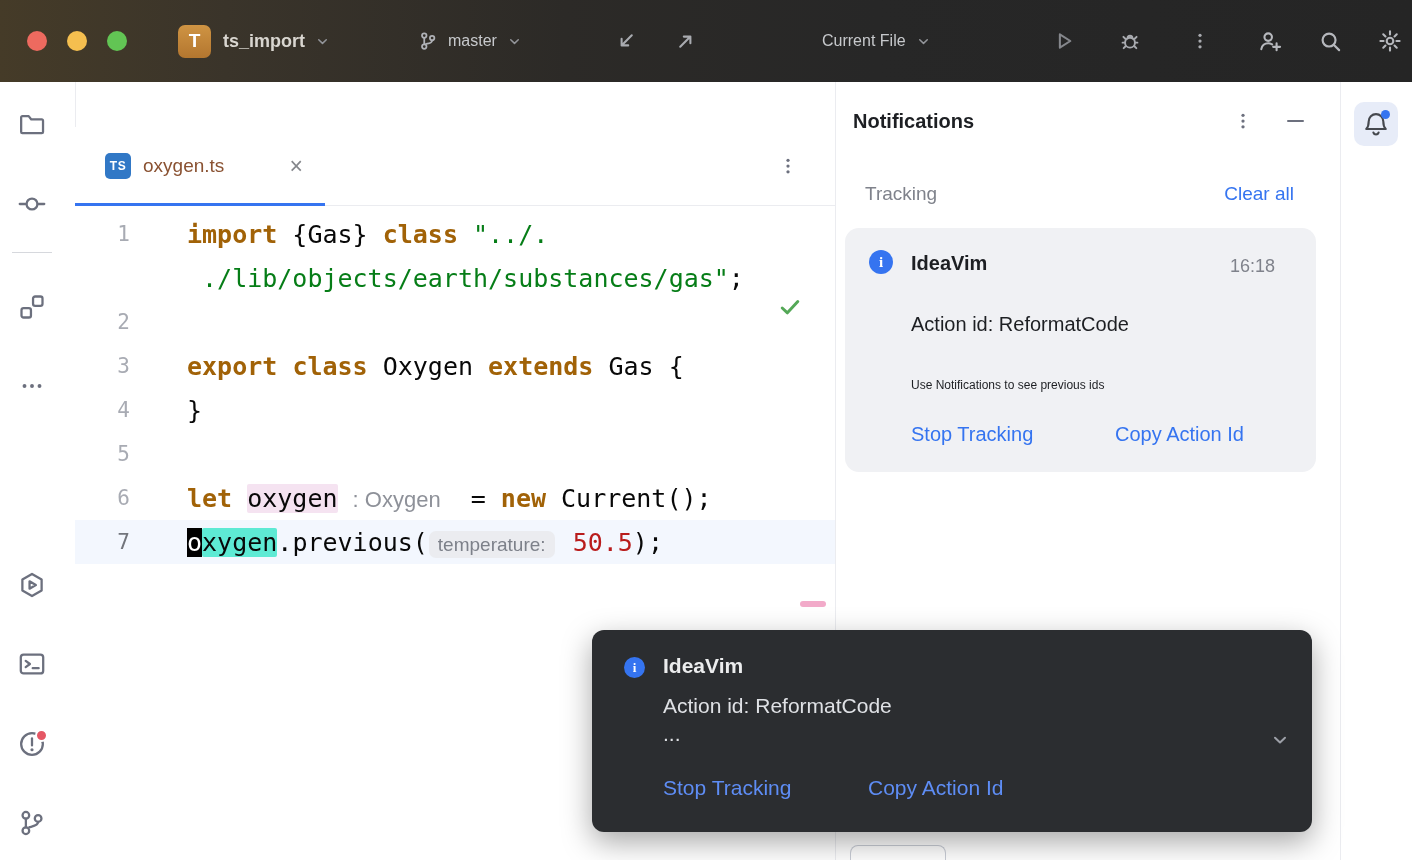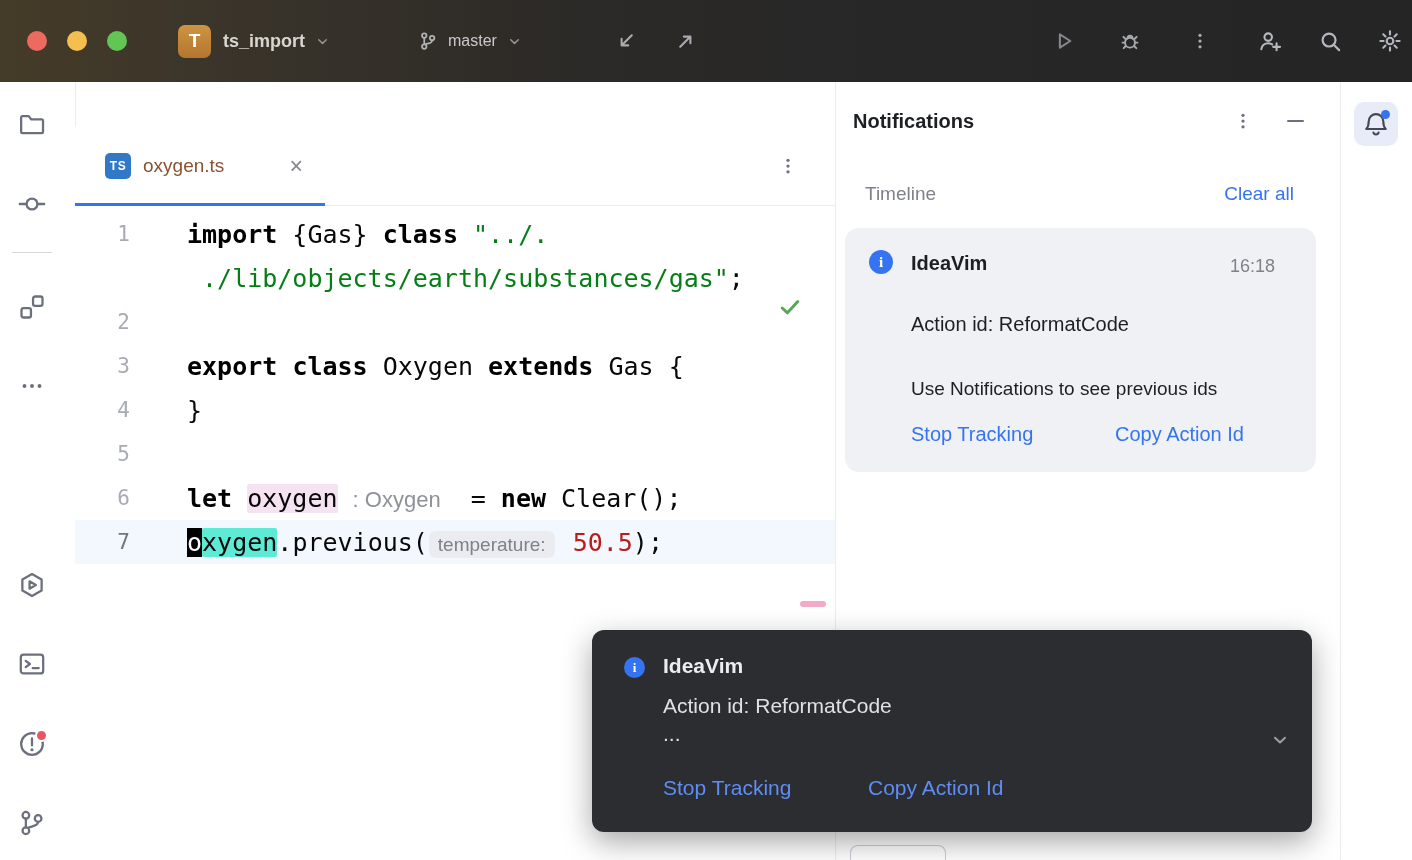--- a/index.html
+++ b/index.html
@@ -36,21 +36,21 @@
   .tab-close{margin-left:auto;margin-right:22px;color:#85878c;font-size:23px;line-height:1;}
   .tab-indicator{position:absolute;left:0;right:0;bottom:-1px;height:3px;background:#3574f0;}
   .tabbar-kebab{position:absolute;left:694px;top:20px;width:38px;height:38px;display:flex;align-items:center;justify-content:center;color:#6c707e;}
 
   .code-area{position:relative;padding-top:6px;height:694px;}
   .code-row{display:flex;align-items:center;height:44px;}
   .code-row.current{background:#f3f7fe;}
   .ln{flex:0 0 55px;width:55px;text-align:right;color:#a8abb3;font-family:"DejaVu Sans Mono",monospace;font-size:21px;}
   .code-row.current .ln{color:#72757c;}
   .code-text{padding-left:57px;font-family:"DejaVu Sans Mono",monospace;font-size:25px;white-space:pre;color:#080808;}
-  .tok-kw{color:#000000;font-weight:bold;}
+  .tok-kw{color:#a16207;font-weight:bold;}
   .tok-pl{color:#080808;}
   .tok-str{color:#067d17;}
   .tok-num{color:#b91c1c;}
   .tok-caret{background:#000;color:#fff;}
   .tok-hlw{background:#f5e3f1;border-radius:2px;}
   .tok-hlr{background:#5eead4;border-radius:2px;}
   .tok-it{color:#8e9199;font-family:"Liberation Sans",sans-serif;font-size:22px;}
   .tok-ip{color:#7d818a;background:#ebecf0;border-radius:7px;padding:3px 9px;margin:0 3px 0 1px;
     font-family:"Liberation Sans",sans-serif;font-size:19px;}
   .inspection-ok{position:absolute;left:702px;top:88px;color:#54a857;}
@@ -66,21 +66,21 @@
   .min-line{width:17px;height:2px;background:#6c707e;border-radius:1px;}
   .timeline-label{position:absolute;left:29px;top:101px;font-size:19px;color:#7f828b;}
   .clear-all{position:absolute;right:46px;top:101px;font-size:19px;color:#3574f0;}
   .notif-card{position:absolute;left:9px;top:146px;width:471px;height:244px;background:#f0f1f4;border-radius:14px;}
   .info-icon{width:24px;height:24px;border-radius:50%;background:#3574f0;color:#fff;display:flex;align-items:center;justify-content:center;
     font-size:15px;font-weight:bold;font-family:"Liberation Serif",serif;}
   .info-icon::before{content:"i";}
   .card-source{position:absolute;left:66px;top:24px;font-size:20px;font-weight:bold;color:#1d1f23;}
   .card-time{position:absolute;right:41px;top:28px;font-size:18px;color:#7f828b;}
   .card-line1{position:absolute;left:66px;top:85px;font-size:20px;color:#1d1f23;}
-  .card-line2{position:absolute;left:66px;top:150px;font-size:19px;color:#1d1f23;}
+  .card-line2{position:absolute;left:66px;top:150px;font-size:12px;color:#1d1f23;}
   .card-link{position:absolute;top:195px;font-size:20px;color:#3574f0;}
 
   
   .right-strip{position:absolute;left:1340px;top:82px;width:72px;height:778px;background:#fff;border-left:1px solid #ebecf0;box-sizing:border-box;}
   .bell-btn{position:absolute;left:13px;top:20px;width:44px;height:44px;border-radius:10px;background:#e7ecf8;
     display:flex;align-items:center;justify-content:center;color:#45484e;}
   .bell-dot{position:absolute;right:8px;top:8px;width:9px;height:9px;border-radius:50%;background:#3574f0;}
 
   
   .toast{position:absolute;left:592px;top:630px;width:720px;height:202px;background:#2b2d30;border-radius:12px;
@@ -138,20 +138,28 @@
       <svg width="22" height="22" viewBox="0 0 16 16" fill="none" stroke="currentColor" stroke-width="1.5" stroke-linecap="round" stroke-linejoin="round">
           <path d="M12.2 3.8 4.8 11.2 M4.8 6.4v4.8h4.8"></path>
         </svg>
     </div>
     <div class="abs tb-icon" style="left:664px;">
       <svg width="22" height="22" viewBox="0 0 16 16" fill="none" stroke="currentColor" stroke-width="1.5" stroke-linecap="round" stroke-linejoin="round">
           <path d="M3.8 12.2 11.2 4.8 M6.4 4.8h4.8v4.8"></path>
         </svg>
     </div>
 
+    <div class="abs" style="left:822px;">
+      <span class="tb-label" style="margin-left:0;">Current File</span>
+      <span class="chev">
+        <svg width="15" height="15" viewBox="0 0 16 16" fill="none" stroke="currentColor" stroke-width="1.6" stroke-linecap="round" stroke-linejoin="round">
+            <path d="M4 6.2 8 10l4-3.8"></path>
+          </svg>
+      </span>
+    </div>
 
     <div class="abs tb-icon" style="left:1042px;color:#85878c;">
       <svg width="22" height="22" viewBox="0 0 16 16" fill="none" stroke="currentColor" stroke-width="1.5" stroke-linejoin="round">
           <path d="M5 3.2 12.6 8 5 12.8z"></path>
         </svg>
     </div>
     <div class="abs tb-icon" style="left:1108px;">
       <svg width="22" height="22" viewBox="0 0 16 16" fill="none" stroke="currentColor" stroke-width="1.4" stroke-linecap="round">
           <circle cx="8" cy="9.2" r="3.6"></circle>
           <path d="M6.2 6.2c0-1.2.7-2 1.8-2s1.8.8 1.8 2 M2.6 9.2h1.8 M11.6 9.2h1.8 M4.6 6.4 3.2 5 M11.4 6.4 12.8 5 M4.8 11.8l-1.4 1.4 M11.2 11.8l1.4 1.4"></path>
@@ -278,21 +286,21 @@
           <div class="code-row">
             <span class="ln">4</span>
             <span class="code-text"><span class="tok-pl">}</span></span>
           </div>
           <div class="code-row">
             <span class="ln">5</span>
             <span class="code-text"></span>
           </div>
           <div class="code-row">
             <span class="ln">6</span>
-            <span class="code-text"><span class="tok-kw">let</span><span class="tok-pl"> </span><span class="tok-hlw">oxygen</span><span class="tok-pl"> </span><span class="tok-it">: Oxygen</span><span class="tok-pl">  = </span><span class="tok-kw">new</span><span class="tok-pl"> Clear();</span></span>
+            <span class="code-text"><span class="tok-kw">let</span><span class="tok-pl"> </span><span class="tok-hlw">oxygen</span><span class="tok-pl"> </span><span class="tok-it">: Oxygen</span><span class="tok-pl">  = </span><span class="tok-kw">new</span><span class="tok-pl"> Current();</span></span>
           </div>
           <div class="code-row current">
             <span class="ln">7</span>
             <span class="code-text"><span class="tok-caret">o</span><span class="tok-hlr">xygen</span><span class="tok-pl">.previous(</span><span class="tok-ip">temperature:</span><span class="tok-pl"> </span><span class="tok-num">50.5</span><span class="tok-pl">);</span></span>
           </div>
         </div>
       <span class="inspection-ok">
         <svg width="26" height="26" viewBox="0 0 16 16" fill="none" stroke="currentColor" stroke-width="1.8" stroke-linecap="round" stroke-linejoin="round">
             <path d="M3.2 8.6 6.4 11.6 12.8 4.6"></path>
           </svg>
@@ -308,21 +316,21 @@
       <svg width="20" height="20" viewBox="0 0 16 16" fill="currentColor">
           <circle cx="8" cy="3.4" r="1.3"></circle>
           <circle cx="8" cy="8" r="1.3"></circle>
           <circle cx="8" cy="12.6" r="1.3"></circle>
         </svg>
     </div>
     <div class="panel-icon notif-min">
         <span class="min-line"></span>
       </div>
 
-    <div class="timeline-label">Timeline</div>
+    <div class="timeline-label">Tracking</div>
     <div class="clear-all">Clear all</div>
 
     <div class="notif-card">
       <span class="info-icon" style="position:absolute;left:24px;top:22px;"></span>
       <span class="card-source">IdeaVim</span>
       <span class="card-time">16:18</span>
       <span class="card-line1">Action id: ReformatCode</span>
       <span class="card-line2">Use Notifications to see previous ids</span>
       <span class="card-link" style="left:66px;">Stop Tracking</span>
       <span class="card-link" style="left:270px;">Copy Action Id</span>

